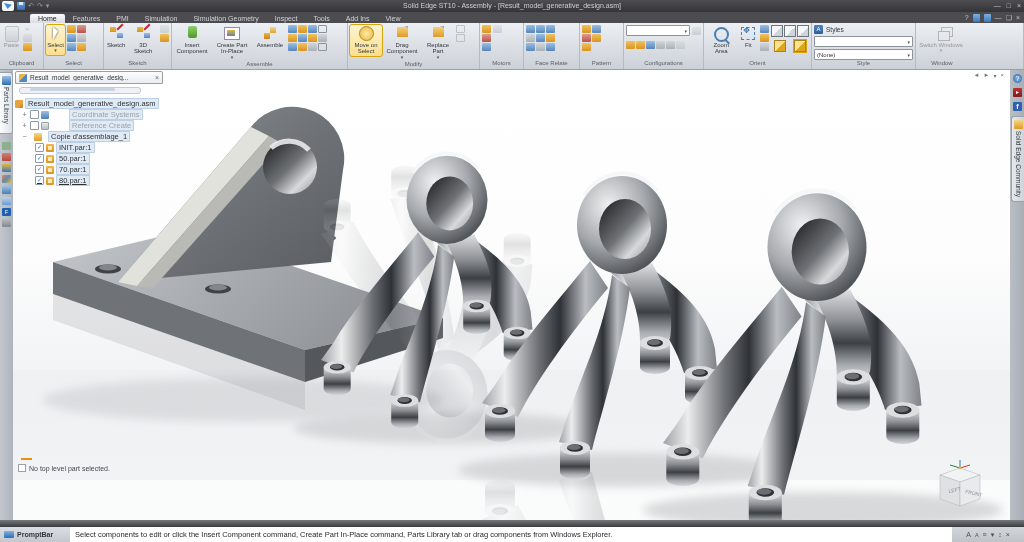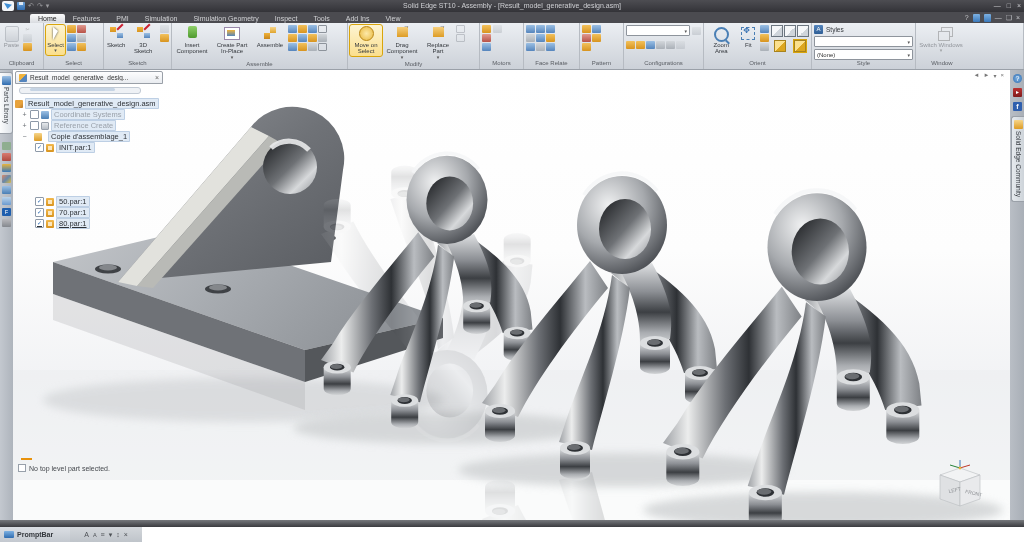--- a/index.html
+++ b/index.html
@@ -101,21 +101,21 @@
   .doctab{display:flex;align-items:center;gap:3px;width:148px;height:13px;
     background:linear-gradient(#fdfdfe,#e9ecf0);border:1px solid #9aa0a8;border-radius:2px 2px 0 0;
     font-size:6.5px;color:#333;padding:0 3px;box-sizing:border-box;}
   .doctab .dticon{width:8px;height:8px;background:linear-gradient(135deg,#f0b33c 50%,#5585bd 50%);border-radius:1px;}
   .doctab .closex{margin-left:auto;color:#666;font-size:7px;}
   .pfscroll{width:120px;height:5px;margin:3px 0 4px 4px;background:#eef1f5;border:1px solid #c2cad4;border-radius:3px;position:relative;}
   .pfscroll i{position:absolute;left:10px;top:0;width:85px;height:3px;background:#c6d4e4;border-radius:3px;}
   .tree{font-size:7.5px;color:#2e3237;}
   .trow{display:flex;align-items:center;height:11px;gap:2px;}
   .tlabel{background:rgba(219,230,243,.85);border:1px solid rgba(160,185,215,.55);border-radius:1px;padding:0 2px;white-space:nowrap;}
-  .tlabel.dim{color:#9aa1aa;}
+  .tlabel.dim{color:#9aa1aa;margin-left:18px;}
   .exp{width:7px;height:7px;font-size:7px;line-height:7px;color:#6b7076;text-align:center;}
   .cb{width:7px;height:7px;background:#fff;border:1px solid #8d99a8;border-radius:1px;font-size:6px;line-height:7px;text-align:center;color:#2f6cb0;}
   .cb.checked:after{content:"✓";}
   .nicon{width:8px;height:8px;border-radius:1px;}
   .ni-asm{background:linear-gradient(135deg,#e8a33d 60%,#b6762a);}
   .ni-cs{background:linear-gradient(#9cc0e4,#4a7fb5);}
   .ni-rp{background:linear-gradient(#e6e9ec,#b8bec6);border:1px solid #98a0aa;box-sizing:border-box;}
   .ni-cop{background:linear-gradient(#f6d58a,#dd9c25);position:relative;}
   .ni-part{background:linear-gradient(#f2b94e,#d8941f);position:relative;}
   .ni-part:after{content:"";position:absolute;left:2px;top:2px;width:4px;height:4px;background:#fbe6bd;}
@@ -654,21 +654,21 @@
         <div class="trow" style="padding-left:6px;gap:6px;">
           <span class="exp">−</span>
           <span class="nicon ni-cop"></span>
           <span class="tlabel">Copie d'assemblage_1</span>
         </div>
         <div class="trow" style="padding-left:20px;text-align:right;">
           <span class="cb checked"></span>
           <span class="nicon ni-part"></span>
           <span class="tlabel">INIT.par:1</span>
         </div>
-        <div class="trow" style="padding-left:20px;margin-top:43px;">
+        <div class="trow" style="padding-left:20px;">
           <span class="cb checked"></span>
           <span class="nicon ni-part"></span>
           <span class="tlabel">50.par:1</span>
         </div>
         <div class="trow" style="padding-left:20px;text-align:center;">
           <span class="cb checked"></span>
           <span class="nicon ni-part"></span>
           <span class="tlabel">70.par:1</span>
         </div>
         <div class="trow" style="padding-left:20px;text-decoration:underline;">
@@ -699,20 +699,21 @@
       <text x="33" y="33" font-size="5" fill="#8d9094" transform="rotate(12 33 33)">FRONT</text>
     </svg>
   </div>
 
   <div class="sep"></div>
   <div class="promptbar">
     <div class="pb-left">
       <div class="pb-icon"></div>
       <div class="pb-label">PromptBar</div>
     </div>
+    <div class="pb-text">Select components to edit or click the Insert Component command, Create Part In-Place command, Parts Library tab or drag components from Windows Explorer.</div>
     <div class="pb-right">
       <span>A</span>
       <span style="font-size:5.5px">A</span>
       <span>≡</span>
       <span>▾</span>
       <span>↕</span>
       <span>×</span>
     </div>
   </div>
 

